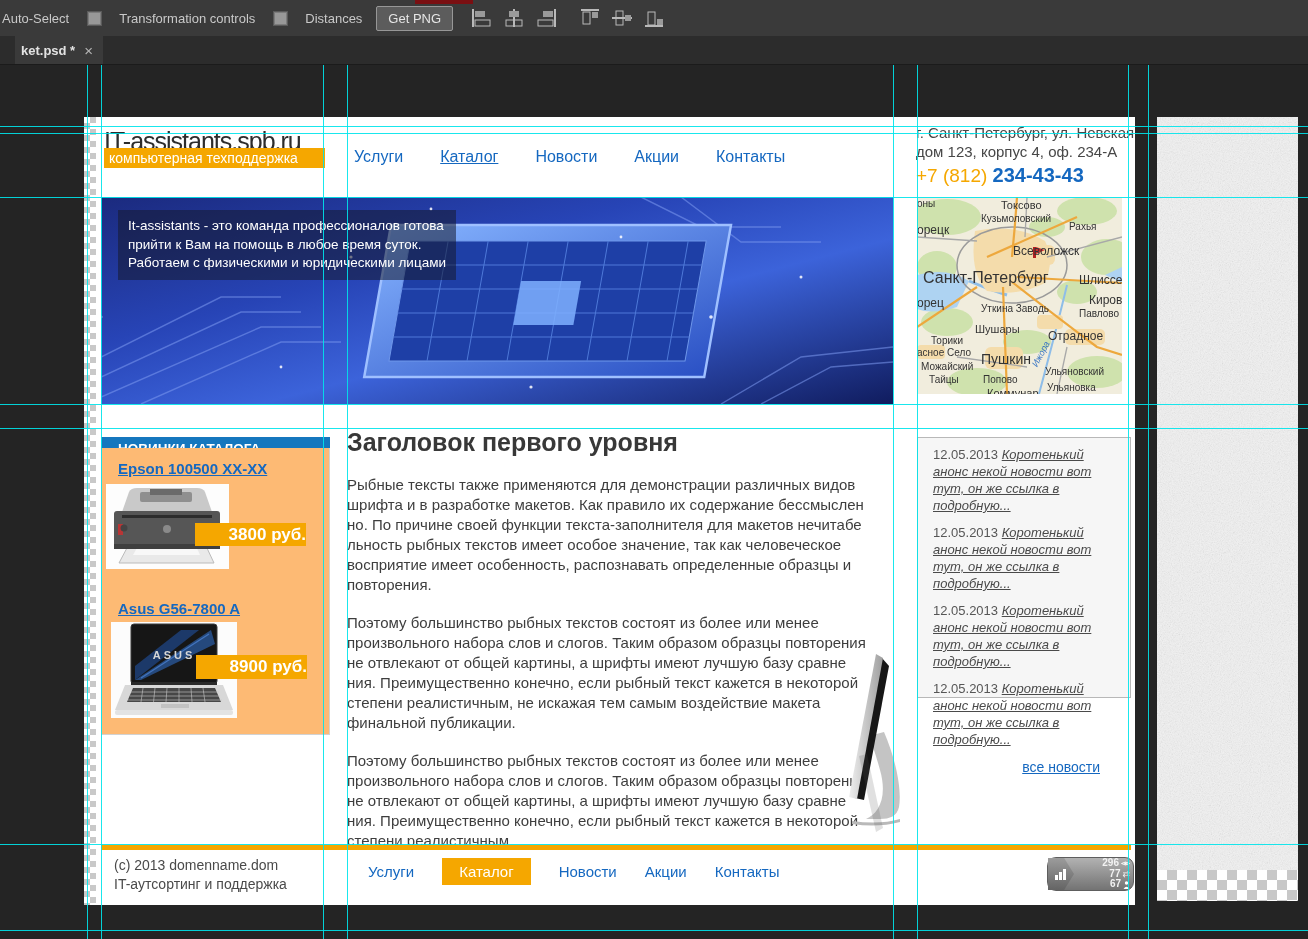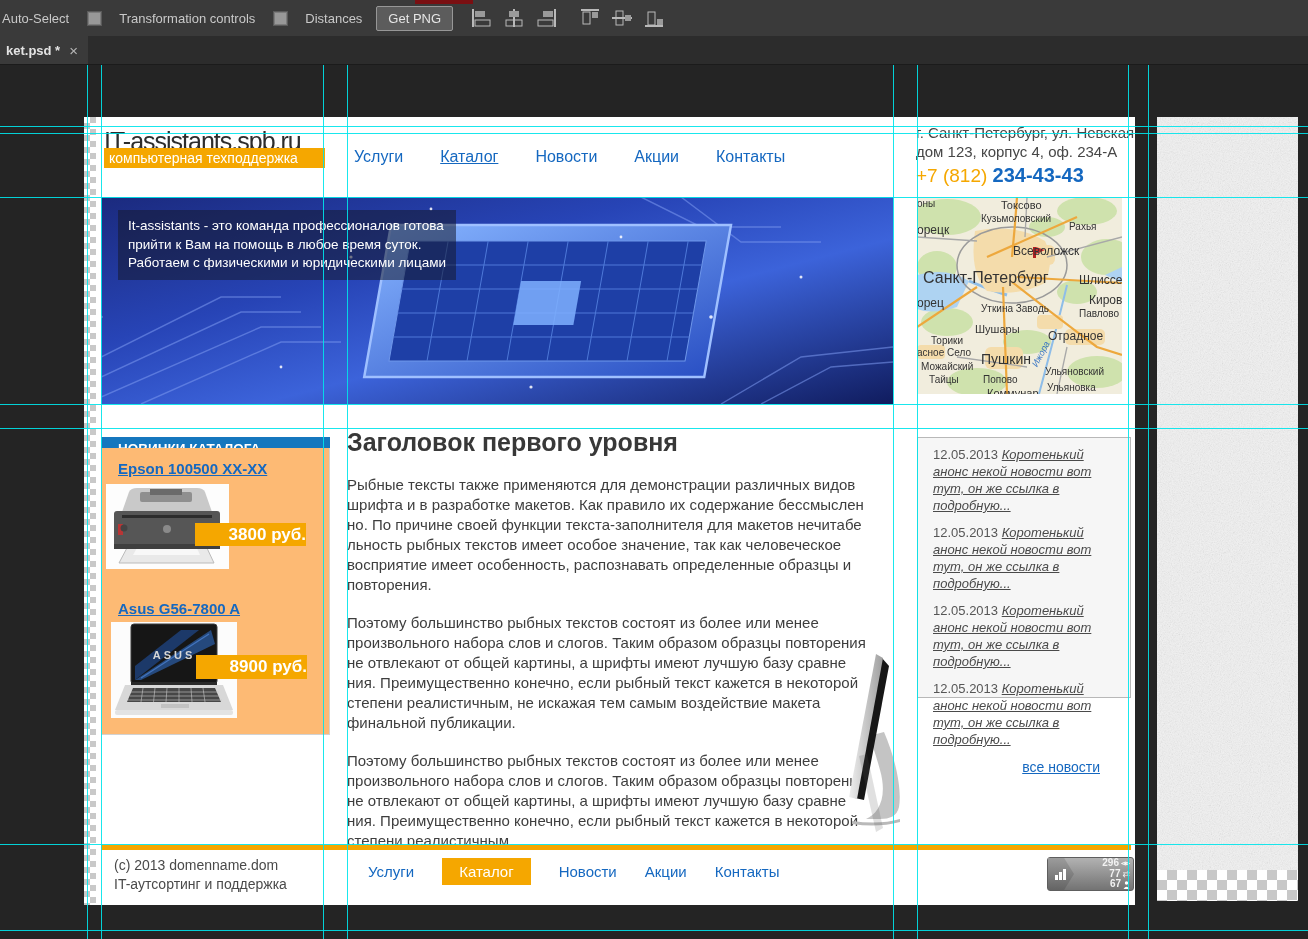--- a/index.html
+++ b/index.html
@@ -11,21 +11,21 @@
   .tb-check{display:flex;align-items:center;gap:17px;margin-left:18px;cursor:default}
   .cb{width:13px;height:13px;background:#989898;border:1px solid #5a5a5a;box-shadow:inset 0 0 0 1px #7c7c7c}
   .getpng{margin-left:14px;background:#5c5c5c;border:1px solid #979797;border-radius:2px;
     color:#e6e6e6;font-size:13px;padding:4px 11px;font-family:inherit}
   .align-icons{display:flex;gap:10px;margin-left:18px}
   .align-icons svg{display:block}
   .red-strip{position:absolute;left:415px;top:0;width:58px;height:4px;background:#7a0f12}
   
   .tabbar{position:absolute;left:0;top:36px;width:1308px;height:28px;background:#2c2c2c;
     border-bottom:1px solid #1b1b1b;z-index:60}
-  .tab{position:absolute;left:0;top:0;height:28px;background:#3a3a3a;color:#e3e3e3;font-size:13px;
+  .tab{position:absolute;left:15px;top:0;height:28px;background:#3a3a3a;color:#e3e3e3;font-size:13px;
     font-weight:bold;display:flex;align-items:center;gap:9px;padding:0 10px 0 6px}
   .tab .close{color:#b5b5b5;font-weight:normal;font-size:15px;line-height:1}
   
   .canvas{position:absolute;left:0;top:64px;width:1308px;height:875px;background:#242424;overflow:hidden}
   .checker-left{position:absolute;left:84px;top:53px;width:12px;height:788px;
     background:repeating-conic-gradient(#c9c9c9 0 25%,#ffffff 0 50%);background-size:12px 12px}
   .strip{position:absolute;left:1157px;top:53px;width:141px;height:753px;background:#efefef}
   .strip-checker{position:absolute;left:1157px;top:806px;width:141px;height:31px;
     background:repeating-conic-gradient(#c8c8c8 0 25%,#ffffff 0 50%);background-size:20px 20px}
   
@@ -66,21 +66,21 @@
     border:1px solid #b8b8b8;box-sizing:border-box;padding:8px 8px 0 15px}
   .news-item{font-size:13px;line-height:17px;color:#565656;margin-bottom:10px}
   .news-link{font-style:italic;text-decoration:underline;color:#4a4a4a}
   .all-news{text-align:right;padding-right:22px;margin-top:6px}
   .all-news a{color:#1568C0;font-size:14px;text-decoration:underline}
   .footer-bar{position:absolute;left:5px;top:728px;width:1030px;height:5px;background:#F5A700}
   .copyright{position:absolute;left:18px;top:739px;font-size:14px;line-height:19px;color:#4a4a4a;white-space:pre}
   .footer-nav{position:absolute;left:272px;top:741px;display:flex;gap:28px;align-items:center;font-size:15px}
   .footer-nav a{color:#1568C0;text-decoration:none}
   .footer-nav a.btn{background:#F5A700;color:#fff;padding:5px 17px}
-  .counter{position:absolute;left:951px;top:740px;width:87px;height:34px;border:1px solid #5e5e5e;border-radius:3px;
+  .counter{position:absolute;left:951px;top:740px;width:87px;height:34px;border:1px solid #5e5e5e;border-radius:9px;
     background:linear-gradient(#b2b2b2,#737373);display:flex;box-sizing:border-box}
   .counter-left{width:26px;background:linear-gradient(#9c9c9c,#646464);
     clip-path:polygon(0 0,62% 0,100% 50%,62% 100%,0 100%);display:flex;align-items:center;justify-content:center}
   .counter-rows{flex:1;display:flex;flex-direction:column;justify-content:center;padding-right:3px}
   .crow{display:flex;justify-content:flex-end;align-items:center;gap:2px;color:#f2f2f2;
     font-size:10px;font-weight:bold;line-height:10.5px}
   .crow .uni{font-weight:normal;font-size:9px;line-height:9px}
 </style>
 </head>
 <body>

